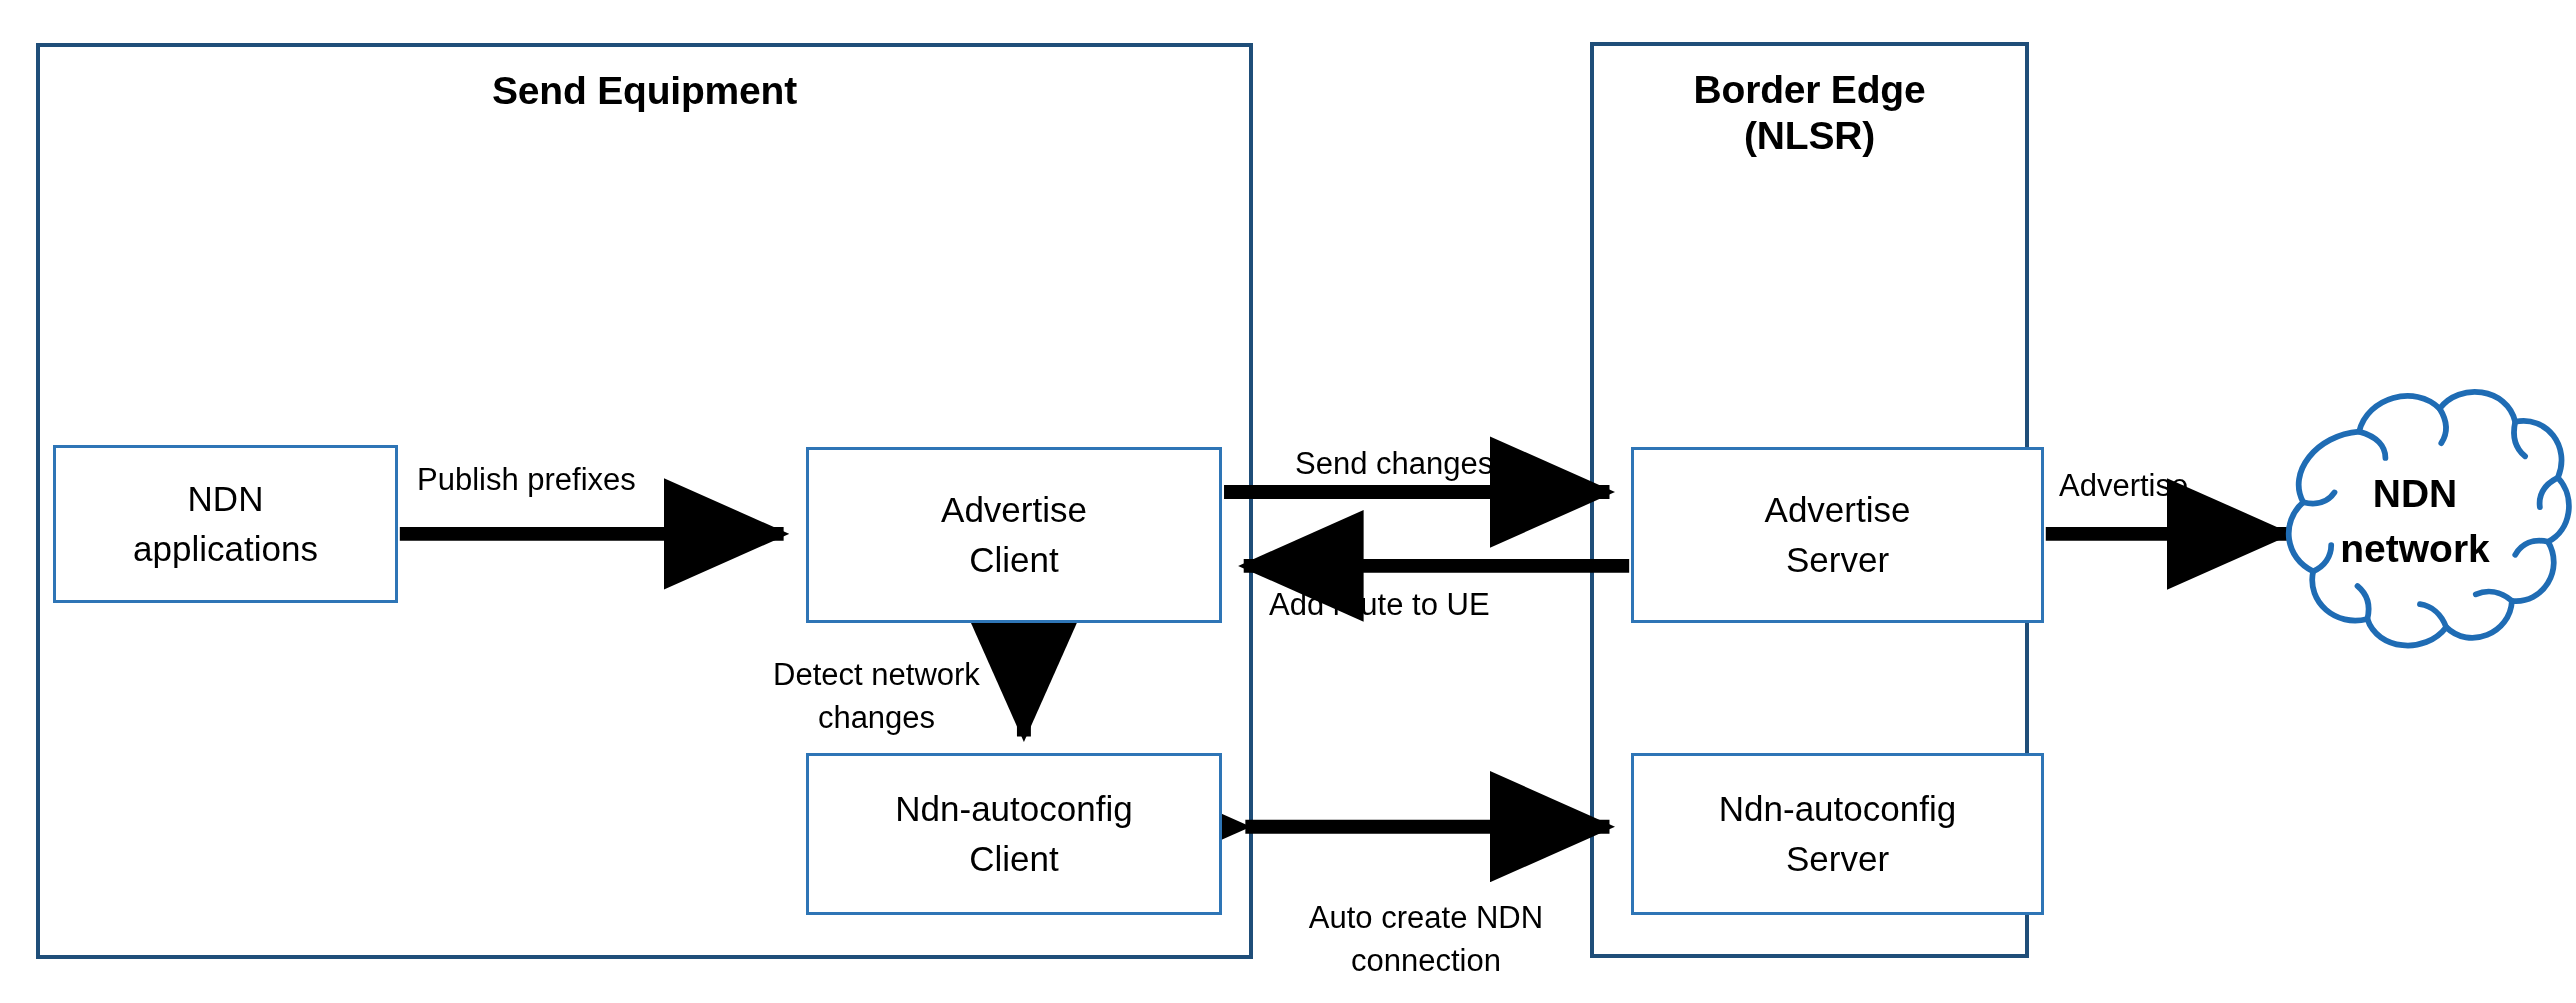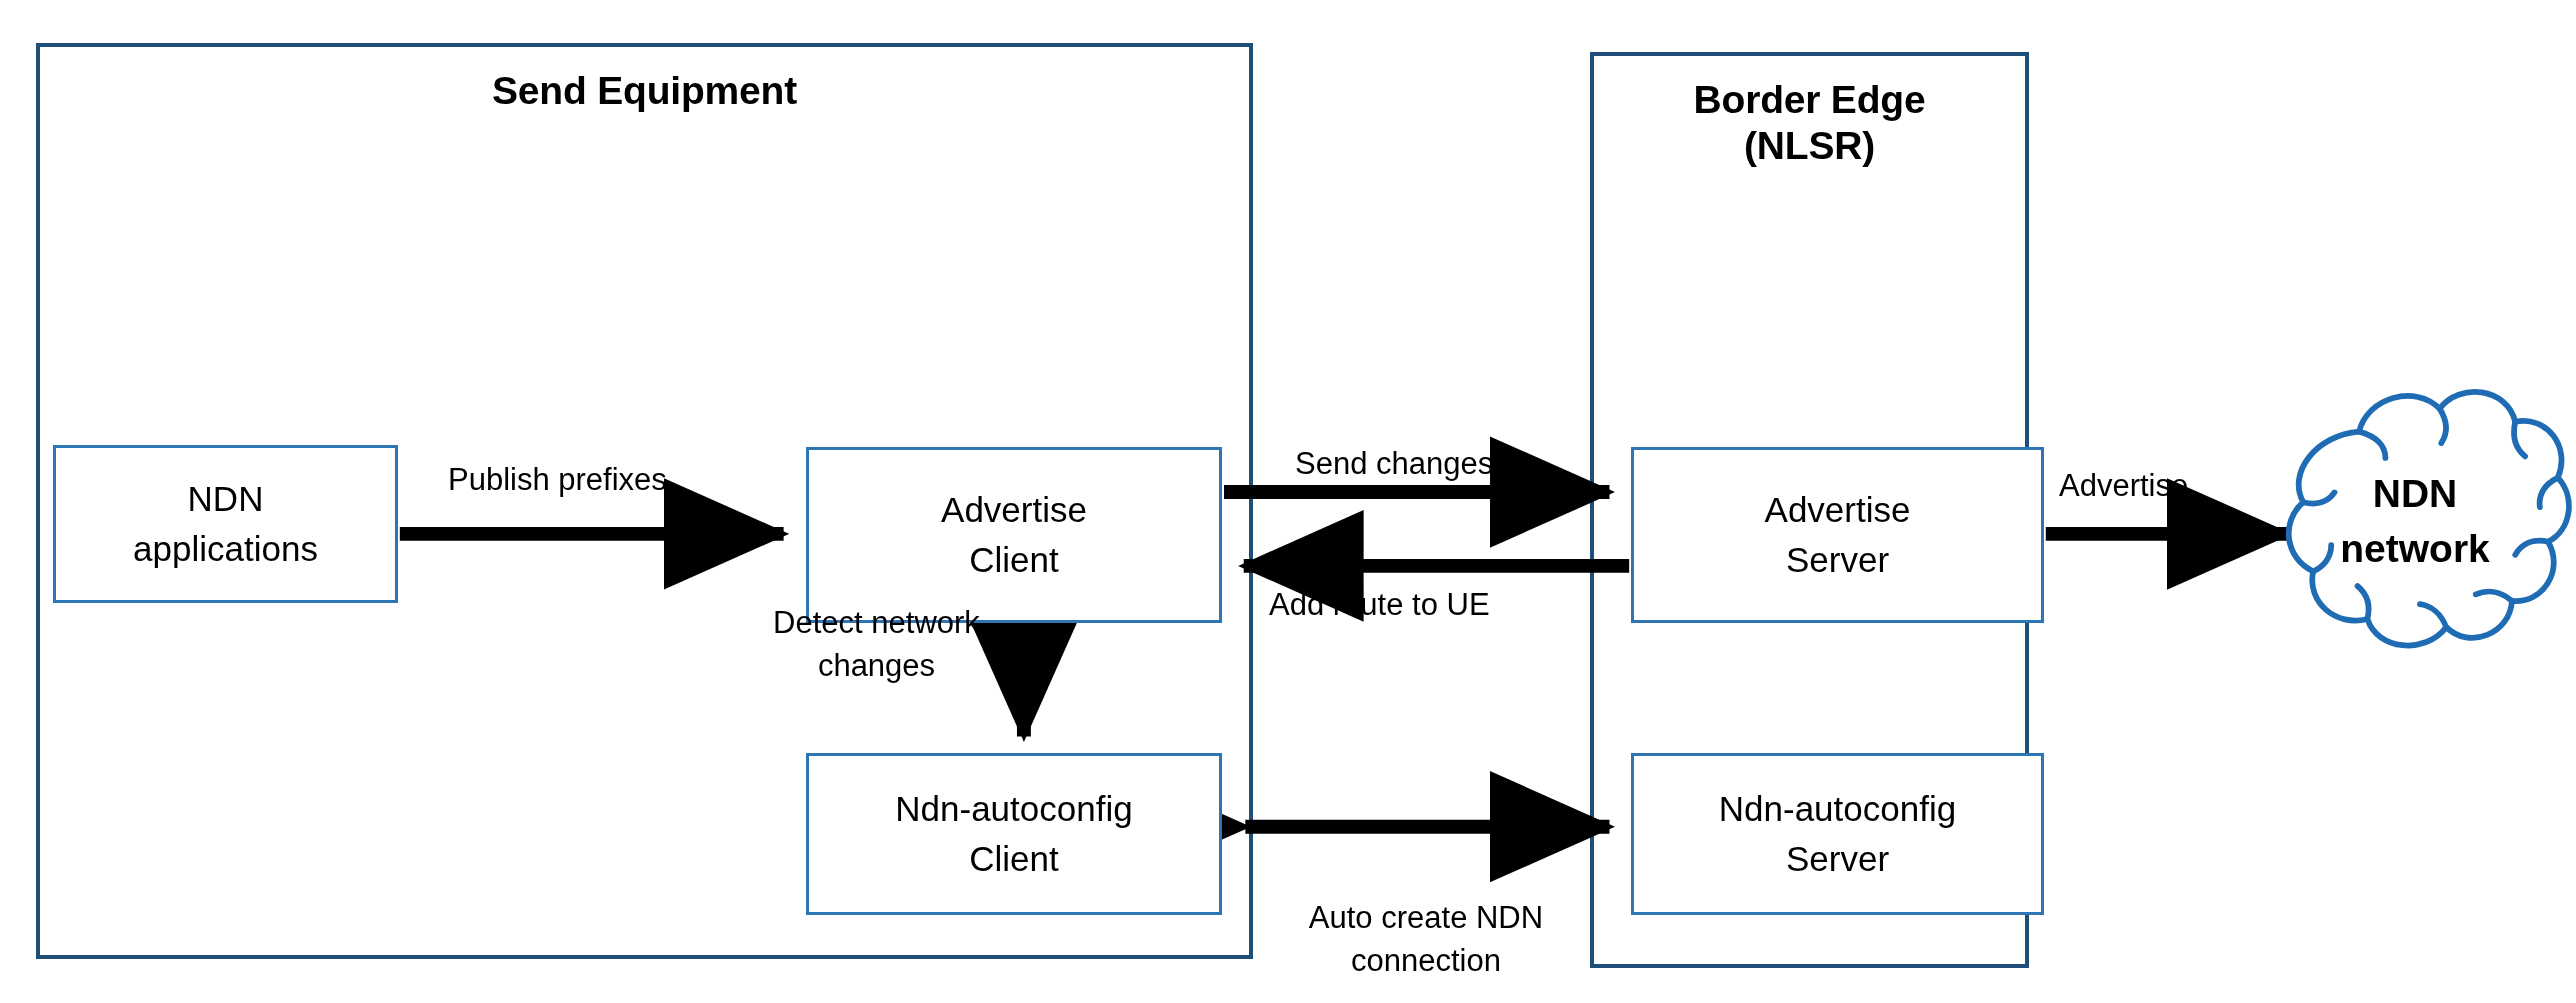--- a/index.html
+++ b/index.html
@@ -17,21 +17,21 @@
   }
 
   
   .panel {
     position: absolute;
     border: 4.9px solid #1F4E79;
     background: transparent;
     box-sizing: border-box;
   }
   #panel-ue   { left: 36px;   top: 43px; width: 1217px; height: 916px; }
-  #panel-edge { left: 1590px; top: 52px; width: 439px;  height: 916px; }
+  #panel-edge { left: 1590px; top: 42px; width: 439px;  height: 916px; }
 
   .panel-title {
     position: absolute;
     left: 0;
     right: 0;
     top: 21.3px;
     text-align: center;
     font-weight: bold;
     font-size: 39px;
     line-height: 1.18;
@@ -97,25 +97,25 @@
   .edge-label {
     position: absolute;
     font-size: 31px;
     line-height: 1.38;
     color: #000000;
     white-space: nowrap;
     z-index: 7;
     background: transparent;
   }
 
-  #lbl-publish-prefixes { left: 448px;  top: 459px; }
+  #lbl-publish-prefixes { left: 417px;  top: 459px; }
   #lbl-send-prefixes    { left: 1295px; top: 443px; }
   #lbl-add-route        { left: 1269px; top: 584px; }
   #lbl-advertise        { left: 2059px; top: 465px; }
-  #lbl-detect-changes   { left: 733px;  top: 602px; width: 287px; text-align: center; }
+  #lbl-detect-changes   { left: 733px;  top: 654px; width: 287px; text-align: center; }
   #lbl-auto-create      { left: 1262px; top: 897px; width: 328px; text-align: center; }
 </style>
 </head>
 <body>
 
 <div id="stage">
 
   <div class="panel" id="panel-ue">
     <div class="panel-title">
       <span>Send Equipment</span>

